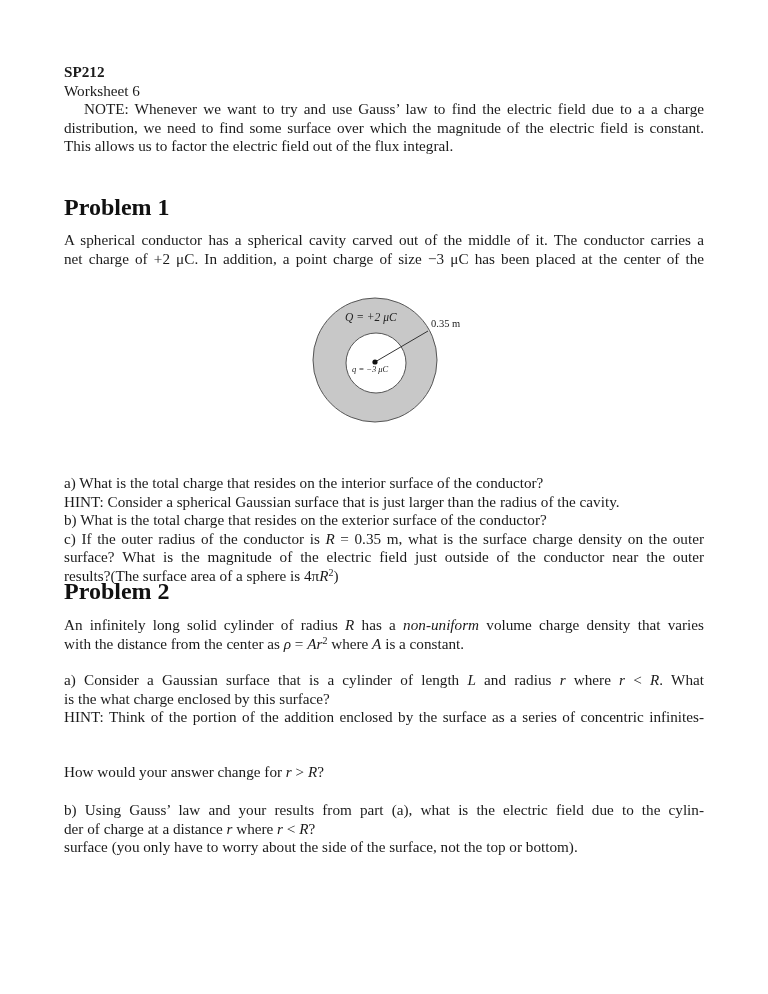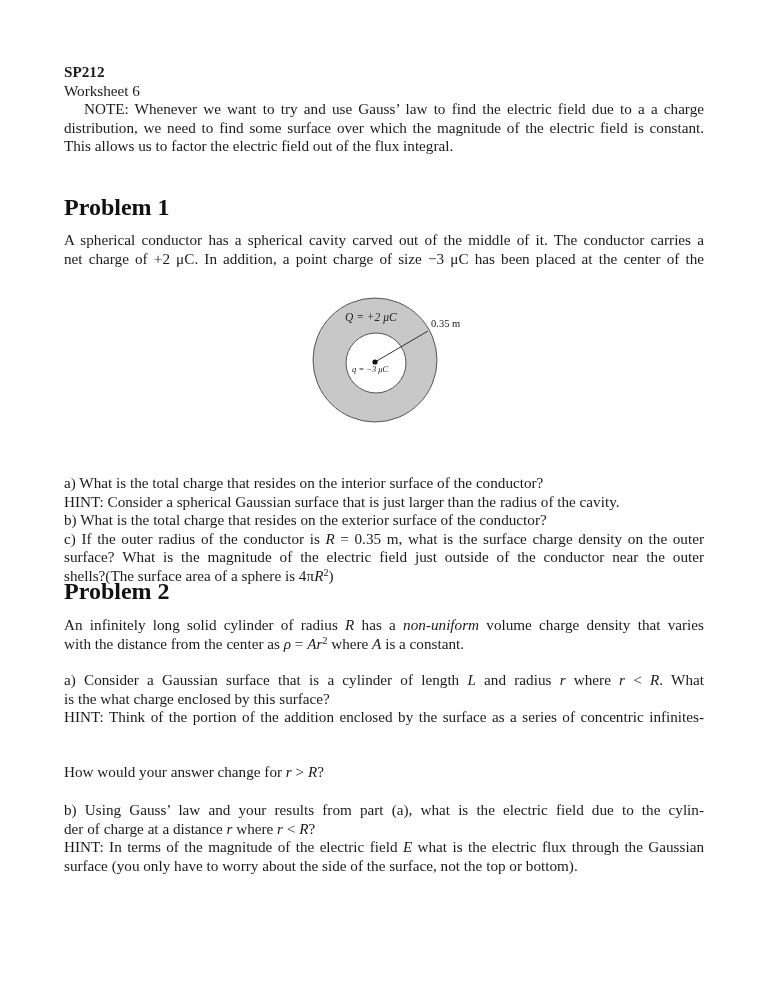--- a/index.html
+++ b/index.html
@@ -96,21 +96,21 @@
       <text x="52" y="82" font-size="8.5" font-style="italic" fill="#222222">q = −3 μC</text>
     </svg>
   </div>
 
   <div class="block" style="top:466px;margin-top:8px;">
     <span class="line">a) What is the total charge that resides on the interior surface of the conductor?</span>
     <span class="line">HINT: Consider a spherical Gaussian surface that is just larger than the radius of the cavity.</span>
     <span class="line">b) What is the total charge that resides on the exterior surface of the conductor?</span>
     <span class="jline"><span>c) If the outer radius of the conductor is </span><i>R</i><span> = 0.35 m, what is the surface charge density on the outer</span></span>
     <span class="jline">surface? What is the magnitude of the electric field just outside of the conductor near the outer</span>
-    <span class="line"><span>shells?(The surface area of a sphere is 4π</span><i>R</i><sup>2</sup><span>)</span></span>
+    <span class="line"><span>results?(The surface area of a sphere is 4π</span><i>R</i><sup>2</sup><span>)</span></span>
   </div>
 
   <div class="heading" style="top:579px;">Problem 2</div>
 
   <div class="block" style="top:616px;">
     <span class="jline"><span>An infinitely long solid cylinder of radius </span><i>R</i><span> has a </span><i>non-uniform</i><span> volume charge density that varies</span></span>
     <span class="line"><span>with the distance from the center as </span><i>ρ</i><span> = </span><i>Ar</i><sup>2</sup><span> where </span><i>A</i><span> is a constant.</span></span>
   </div>
 
   <div class="block" style="top:671px;">
@@ -119,17 +119,16 @@
     <span class="jline">HINT: Think of the portion of the addition enclosed by the surface as a series of concentric infinites-</span>
   </div>
 
   <div class="block" style="top:763px;">
     <span class="line"><span>How would your answer change for </span><i>r</i><span> &gt; </span><i>R</i><span>?</span></span>
   </div>
 
   <div class="block" style="top:801px;">
     <span class="jline">b) Using Gauss’ law and your results from part (a), what is the electric field due to the cylin-</span>
     <span class="line"><span>der of charge at a distance </span><i>r</i><span> where </span><i>r</i><span> &lt; </span><i>R</i><span>?</span></span>
-    <span class="jline"><span>HINT: In terms of the magnitude of the electric field </span><i>E</i><span> what is the electric flux through the Gaussian</span></span>
     <span class="line">surface (you only have to worry about the side of the surface, not the top or bottom).</span>
   </div>
 
 </div>
 
 </body></html>

